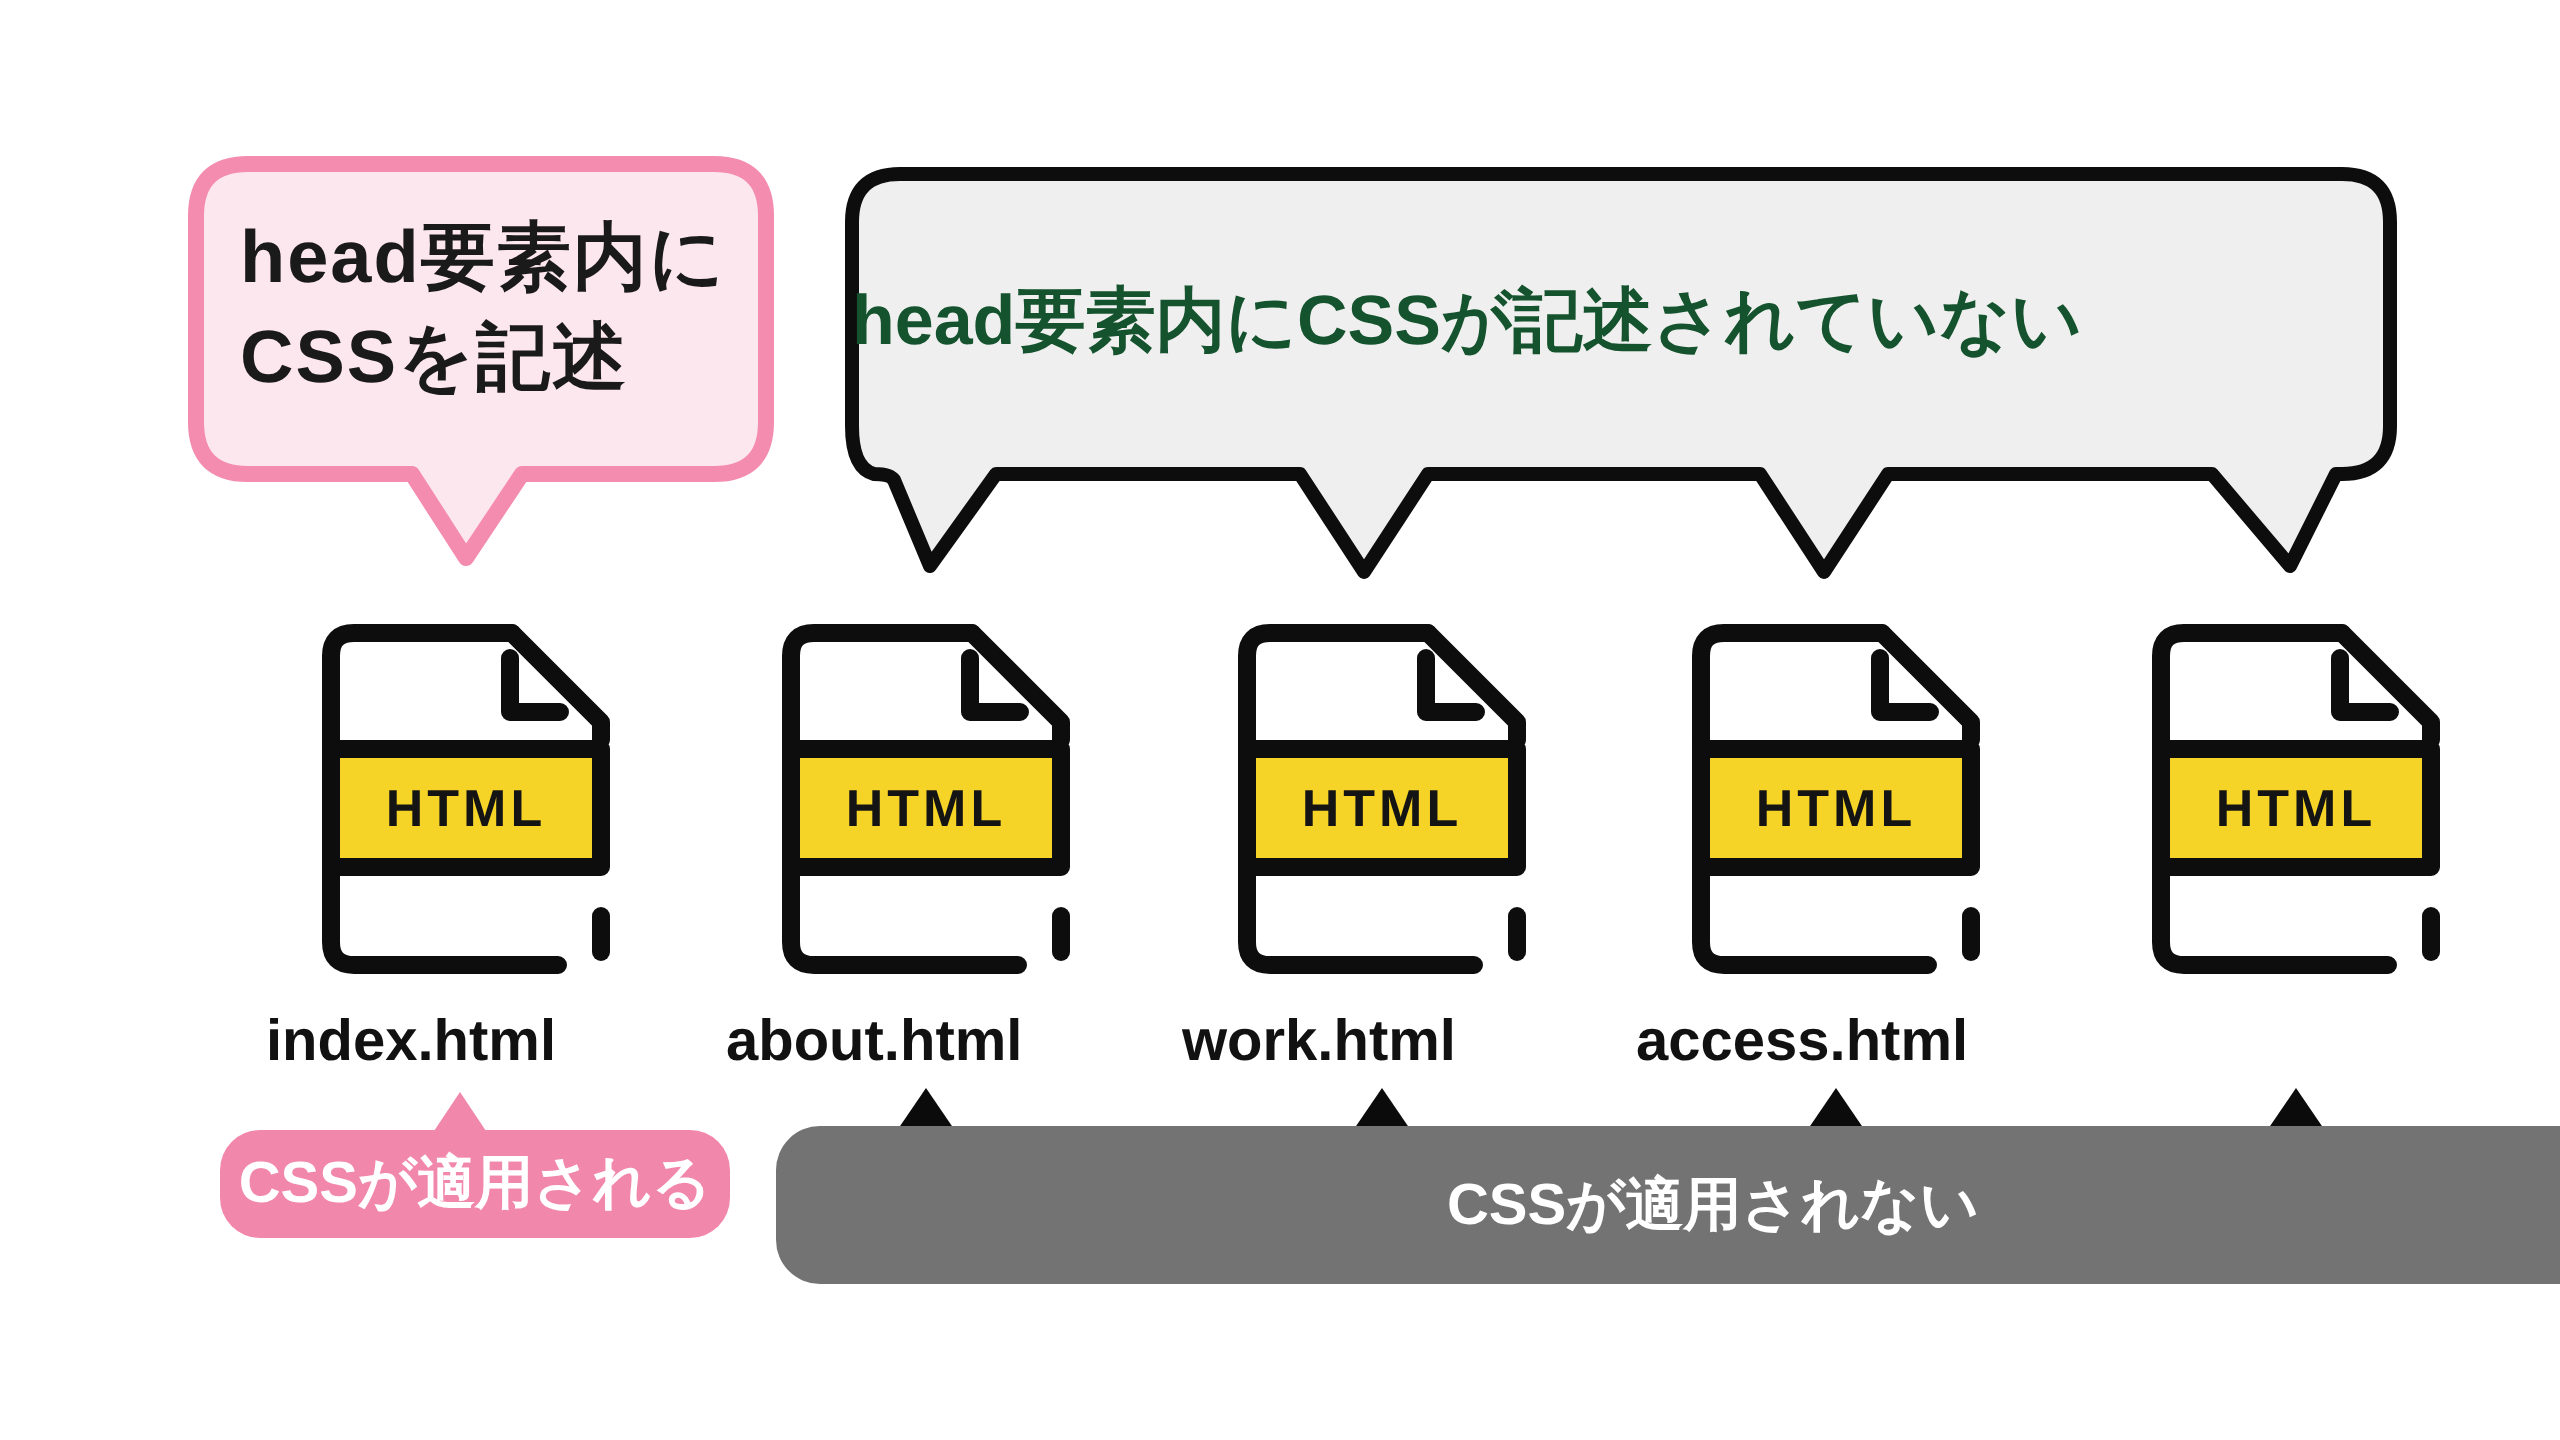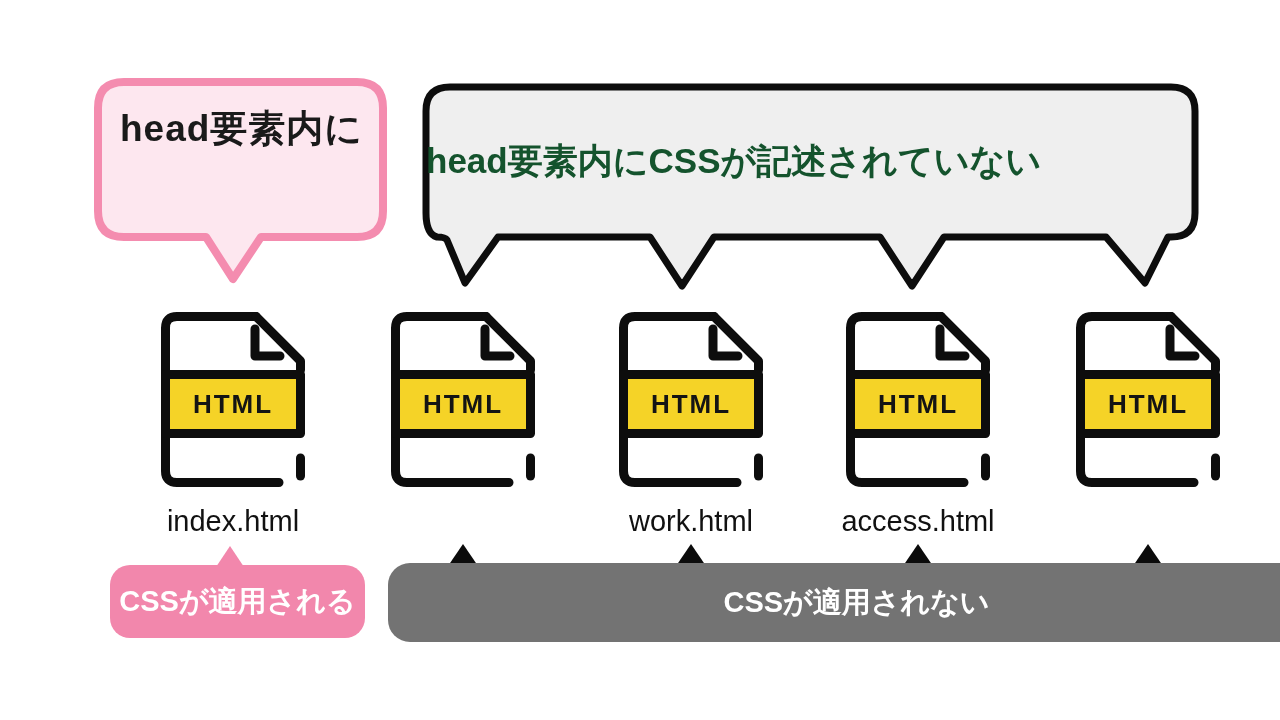--- a/index.html
+++ b/index.html
@@ -45,51 +45,51 @@
     font-family: "Liberation Sans", sans-serif;
     font-size: 26px; font-weight: bold;
     letter-spacing: 2px;
     fill: #141414;
     text-anchor: middle;
   }
 
   .file-label {
     position: absolute;
     top: 505px; width: 200px;
-    text-align: center;
-    font-size: 29px; font-weight: normal;
+    font-size: 29px; font-weight: bold;
     color: #111111;
     white-space: nowrap;
   }
 
   
   .tri { position: absolute; width: 0; height: 0; border-left: 15px solid transparent; border-right: 15px solid transparent; }
   .tri-black { border-bottom: 22px solid #0b0b0b; top: 544px; }
   .tri-pink  { border-left-width: 14px; border-right-width: 14px; border-bottom: 21px solid #F287AC; top: 546px; left: 188px; }
 
   .result-box {
     position: absolute;
     display: flex; align-items: center; justify-content: center;
     color: #ffffff;
     font-size: 29px; font-weight: bold;
     white-space: nowrap;
   }
-  .pink-box  { left: 82px;  top: 565px; width: 255px; height: 73px; background: #F287AC; border-radius: 20px; }
+  .pink-box  { left: 82px;  top: 565px; width: 255px; height: 54px; background: #F287AC; border-radius: 20px; }
   .black-box { left: 360px; top: 563px; width: 911px; height: 79px; background: #737373; border-radius: 22px; padding-left: 13px; }
 </style>
 </head>
 <body>
 
 <div class="canvas">
 
   <svg class="bubble-svg" style="left:66px; top:78px;" width="295" height="215" viewBox="0 0 295 215">
     <path d="M 30 4 H 263 Q 289 4 289 30 V 133 Q 289 159 263 159 H 167 L 139 201 L 112 159 H 30 Q 4 159 4 133 V 30 Q 4 4 30 4 Z" fill="#FDE7EF" stroke="#F48CAF" stroke-width="8" stroke-linejoin="round"></path>
   </svg>
   <div class="pink-bubble-text">
     <div>head要素内に</div>
+    <div>CSSを記述</div>
   </div>
 
   <svg class="bubble-svg" style="left:393px; top:83px;" width="780" height="212" viewBox="0 0 780 212">
     <path d="M 29 4 H 750 Q 774 4 774 28 V 130 Q 774 154 750 154 L 747 154 L 724 200 L 685 154
              H 523 L 491 203 L 459 154
              H 293 L 261 203 L 229 154
              H 77 L 44 200 L 26 157 Q 24 154 16 154 Q 5 151 5 130 V 28 Q 5 4 29 4 Z" fill="#EFEFEF" stroke="#0D0D0D" stroke-width="7" stroke-linejoin="round"></path>
   </svg>
   <div class="gray-bubble-text">head要素内にCSSが記述されていない</div>
 
@@ -132,20 +132,21 @@
   <svg class="file-icon" style="left:1048px;" viewBox="0 0 144 175">
     <path class="icon-stroke" d="M 95 4.5 H 16 Q 4.5 4.5 4.5 16 V 159 Q 4.5 170.5 16 170.5 H 118"></path>
     <path class="icon-stroke" d="M 95 4.5 L 139.5 49 V 58"></path>
     <path class="icon-stroke" d="M 94 17 V 44 H 119"></path>
     <rect class="icon-band" x="4.5" y="62.5" width="135" height="59"></rect>
     <path class="icon-stroke" d="M 139.5 146 V 164"></path>
     <text class="badge-text" x="72" y="101">HTML</text>
   </svg>
 
   <div class="file-label" style="left:105px;">index.html</div>
+  <div class="file-label" style="left:335px;">about.html</div>
   <div class="file-label" style="left:790px;">access.html</div>
   <div class="file-label" style="left:563px;">work.html</div>
 
   <div class="tri tri-pink"></div>
   <div class="result-box pink-box">
     <span>CSSが適用される</span>
   </div>
 
   <div class="tri tri-black" style="left:420px;"></div>
   <div class="tri tri-black" style="left:648px;"></div>

